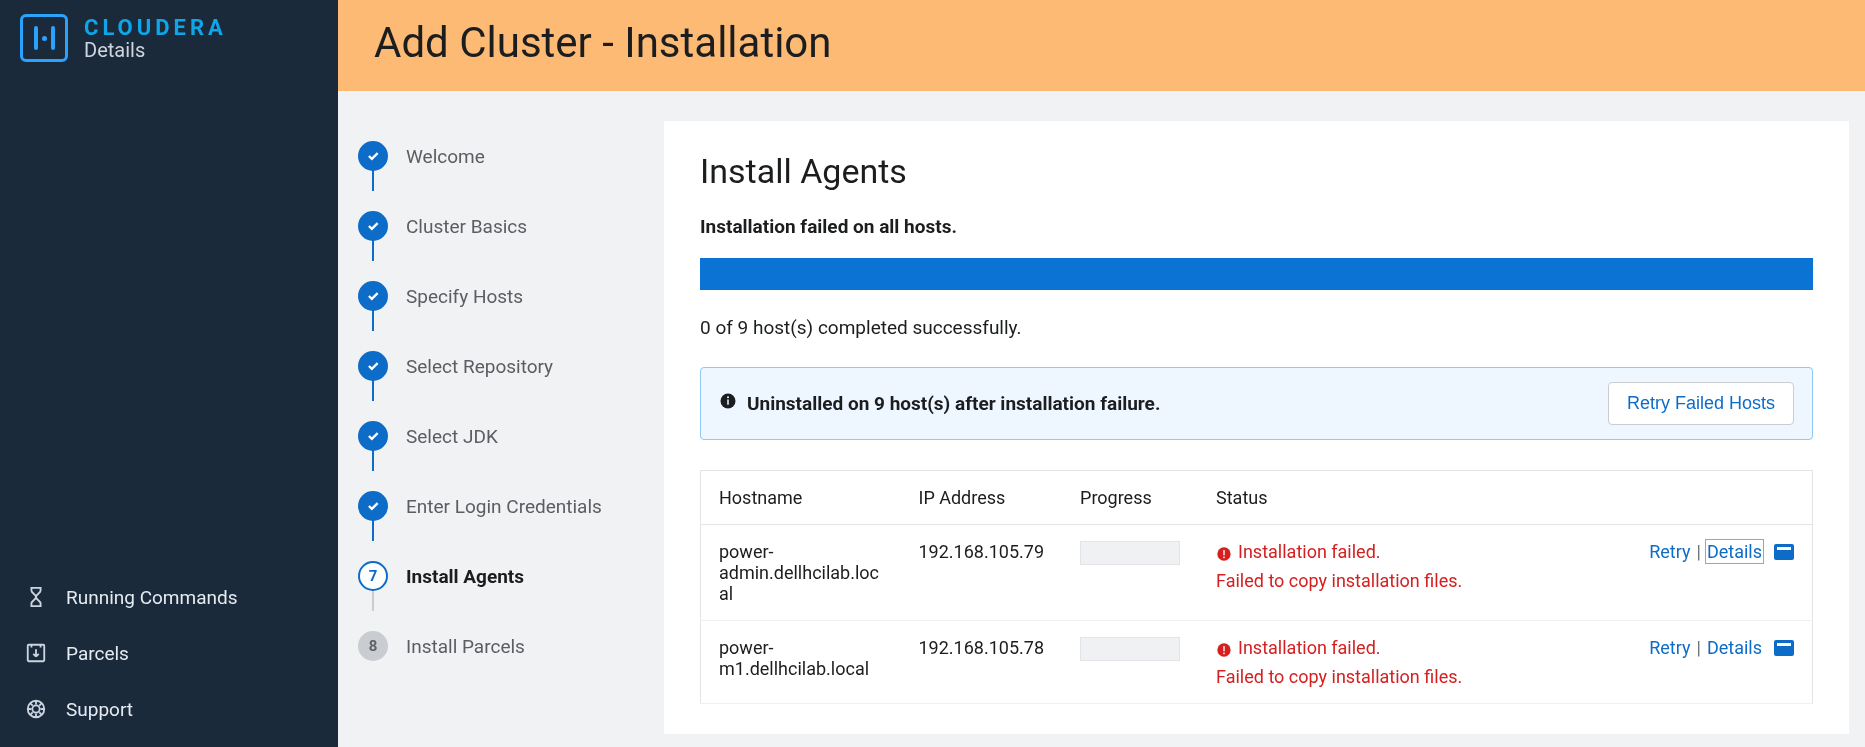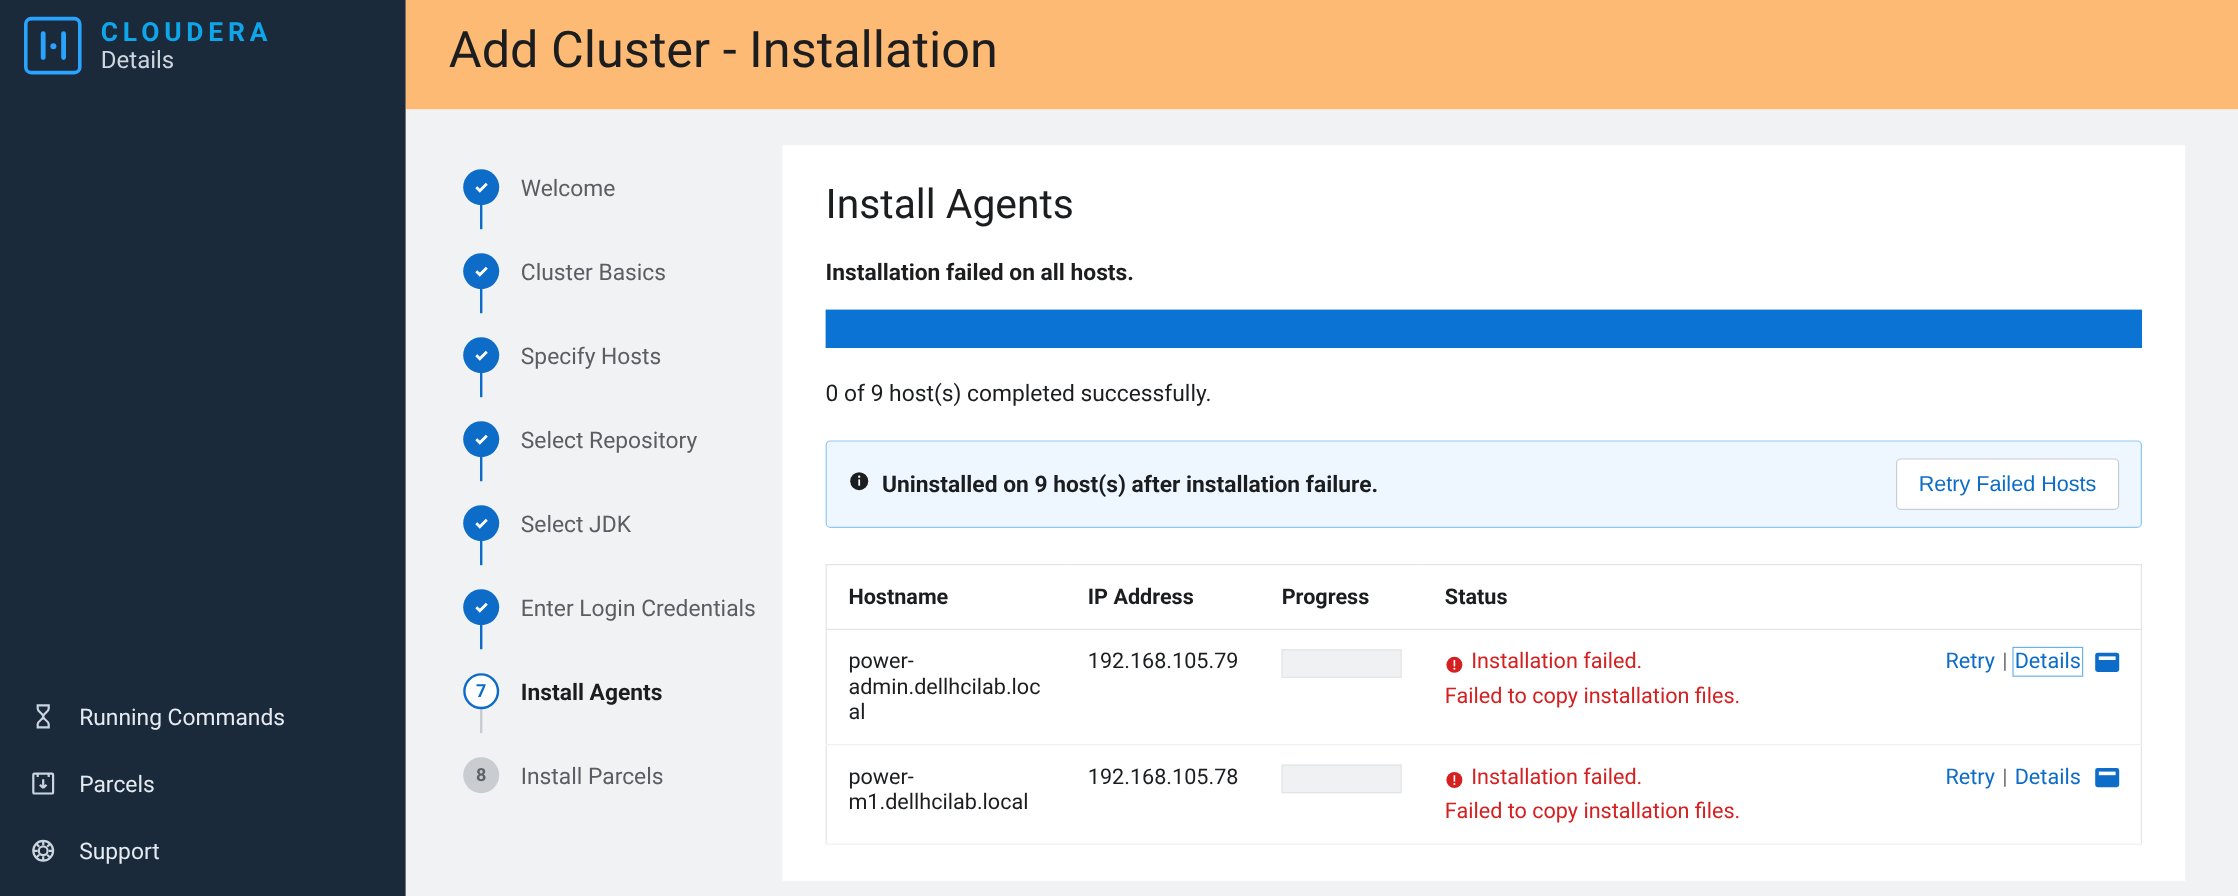--- a/index.html
+++ b/index.html
@@ -20,21 +20,21 @@
 
     .sidebar-spacer { flex: 1; }
 
     .side-nav { padding-bottom: 10px; }
     .side-item { display: flex; align-items: center; gap: 18px; padding: 16px 24px; font-size: 19px; color: #e5ebf1; cursor: pointer; }
     .side-icon { width: 24px; height: 24px; display: inline-flex; align-items: center; justify-content: center; color: #cbd5df; }
 
     
     .main { flex: 1; background: #fdba74; display: flex; flex-direction: column; overflow: hidden; }
     .page-title { font-size: 42px; font-weight: 400; color: #1b1d1f; padding: 18px 36px 24px; }
-    .content-wrap { background: #f1f2f3; flex: 1; display: flex; padding: 30px 44px; align-items: flex-start; overflow: hidden; }
+    .content-wrap { background: #f1f2f3; flex: 1; display: flex; padding: 30px 16px; gap: 40px; align-items: flex-start; overflow: hidden; }
 
     
     .steps { width: 270px; position: relative; padding-left: 4px; }
     .step { display: flex; align-items: center; gap: 18px; position: relative; min-height: 70px; }
     .step-circle { width: 30px; height: 30px; border-radius: 50%; display: flex; align-items: center; justify-content: center; font-weight: 700; font-size: 15px; flex-shrink: 0; z-index: 2; }
     .step.completed .step-circle { background: #0d6cc8; color: #fff; }
     .step.active .step-circle { background: #fff; border: 2px solid #0d6cc8; color: #0d6cc8; }
     .step.upcoming .step-circle { background: #c9ccd0; color: #5e6266; }
     .step-label { font-size: 19px; color: #5a5e63; }
     .step.active .step-label { font-weight: 700; color: #1b1d1f; }
@@ -46,21 +46,21 @@
     .panel h2 { font-size: 34px; font-weight: 400; color: #1b1d1f; margin-bottom: 24px; }
     .panel-sub { font-size: 19px; font-weight: 700; color: #1b1d1f; margin-bottom: 20px; }
     .progress-bar { width: 100%; height: 32px; background: #0a73d4; margin-bottom: 26px; }
     .progress-text { font-size: 19px; color: #1b1d1f; margin-bottom: 28px; }
 
     .uninstall-box { border: 1px solid #8ec8f5; background: #eef7ff; border-radius: 4px; padding: 14px 18px; display: flex; align-items: center; gap: 14px; margin-bottom: 30px; }
     .uninstall-box .msg { font-size: 19px; font-weight: 700; color: #1b1d1f; display: flex; align-items: center; gap: 10px; flex: 1; }
     .btn-outline { background: #fff; border: 1px solid #c9ccd0; color: #0d6cc8; font-size: 18px; padding: 10px 18px; border-radius: 4px; cursor: pointer; }
 
     table { width: 100%; border-collapse: collapse; border: 1px solid #e2e4e7; }
-    th { text-align: left; font-size: 18px; font-weight: 700; color: #1b1d1f; padding: 16px 18px; border-bottom: 1px solid #e2e4e7; }
+    th { text-align: left; font-size: 18px; font-weight: 400; color: #1b1d1f; padding: 16px 18px; border-bottom: 1px solid #e2e4e7; }
     td { font-size: 18px; color: #1b1d1f; padding: 16px 18px; vertical-align: top; border-bottom: 1px solid #eef0f2; }
     .col-hostname { width: 200px; word-break: break-word; }
     .col-ip { width: 150px; }
     .col-progress { width: 130px; }
     .progress-mini { width: 100px; height: 24px; background: #f0f1f2; border: 1px solid #e2e4e7; }
     .status-cell { color: #1b1d1f; }
     .status-line1 { display: flex; align-items: center; gap: 6px; flex-wrap: wrap; }
     .err-text { color: #d42020; display: inline-flex; align-items: flex-end; gap: 6px; }
     .err-sub { color: #d42020; display: block; margin-top: 8px; }
     .link { color: #0d6cc8; cursor: pointer; }

